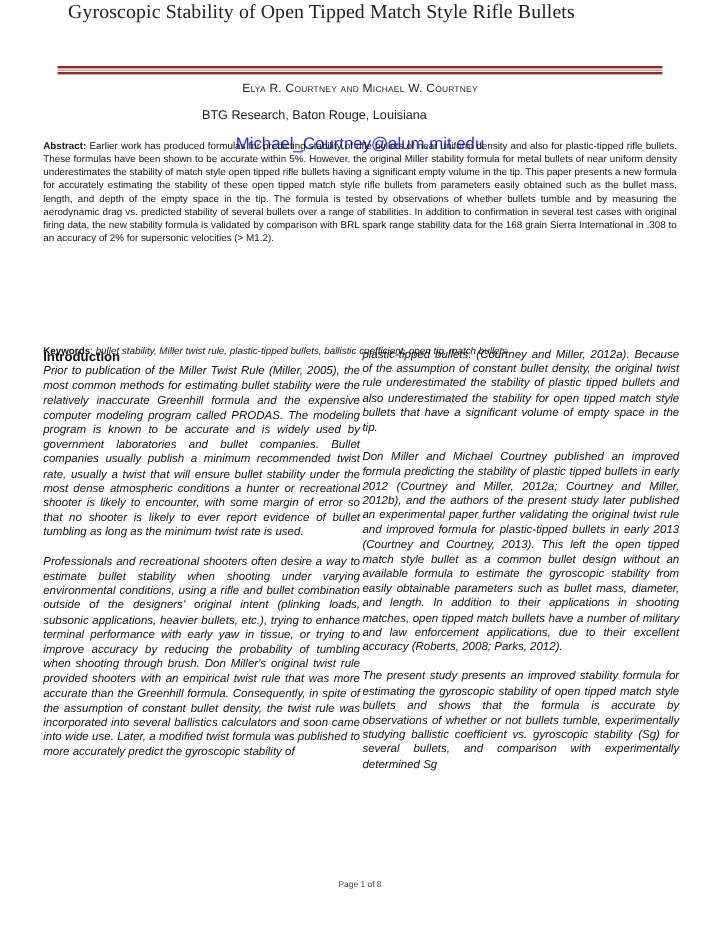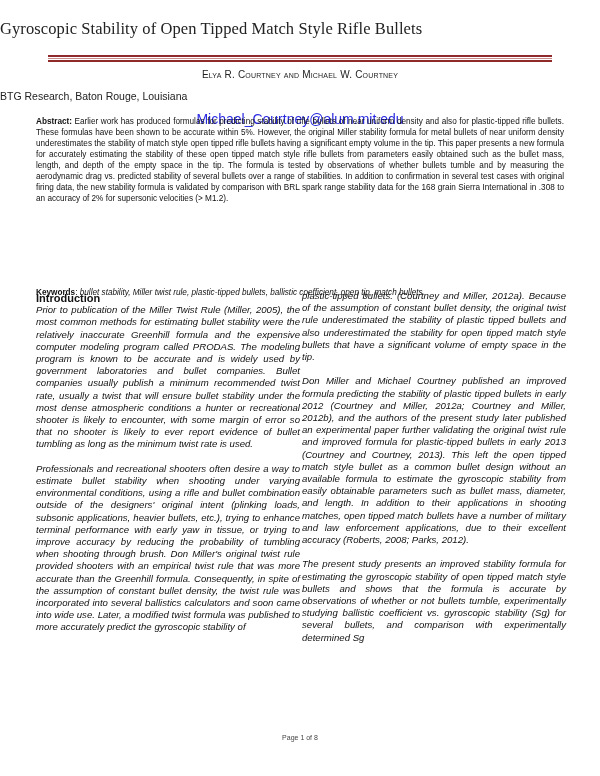--- a/index.html
+++ b/index.html
@@ -1,23 +1,23 @@
 <!DOCTYPE html>
 <html><head>
 <meta charset="utf-8">
 <style>
   html, body { margin:0; padding:0; background:#ffffff; }
   body { width:600px; height:776px; position:relative; overflow:hidden; color:#111; font-family:"Liberation Sans", sans-serif; }
-  .title { position:absolute; top:19px; left:0; width:479px; text-align:left; font-family:"Liberation Serif", serif; font-size:16.5px; color:#222; letter-spacing:0.1px; }
+  .title { position:absolute; top:0; left:0; width:479px; text-align:right; font-family:"Liberation Serif", serif; font-size:16.5px; color:#222; letter-spacing:0.1px; }
   .rule { position:absolute; left:48px; width:504px; }
   .rule.r1 { top:55px; height:2px; background:#8e2a2a; }
   .rule.r2 { top:58px; height:1px; background:#c98a8a; }
   .rule.r3 { top:60px; height:2px; background:#8e2a2a; }
   .authors { position:absolute; top:69px; width:600px; text-align:center; font-size:10px; color:#222; font-variant:small-caps; letter-spacing:0.2px; }
-  .affil { position:absolute; top:90px; width:524px; text-align:left; font-size:10.5px; color:#222; }
+  .affil { position:absolute; top:90px; width:524px; text-align:center; font-size:10.5px; color:#222; }
   .email { position:absolute; top:111px; width:600px; text-align:center; font-size:14px; color:#2a2ae0; }
   .abstract { position:absolute; top:116px; left:36px; width:528px; font-size:8.2px; line-height:11px; text-align:justify; color:#111; }
   .abstract b, .keywords b { font-weight:bold; }
   .keywords { position:absolute; top:262px; left:36px; width:528px; font-size:8.2px; color:#111;margin-top:26px; }
   .keywords i { font-style:italic; }
   .col { position:absolute; top:292px; width:264px; font-size:9.6px; line-height:12.2px; text-align:justify; color:#111; }
   .col.left { left:36px; }
   .col.right { left:302px; top:290px; }
   .col h2 { font-size:11px; margin:0; font-weight:bold; line-height:12.2px; }
   .col p { margin:0 0 12.2px 0;font-style:italic; }

